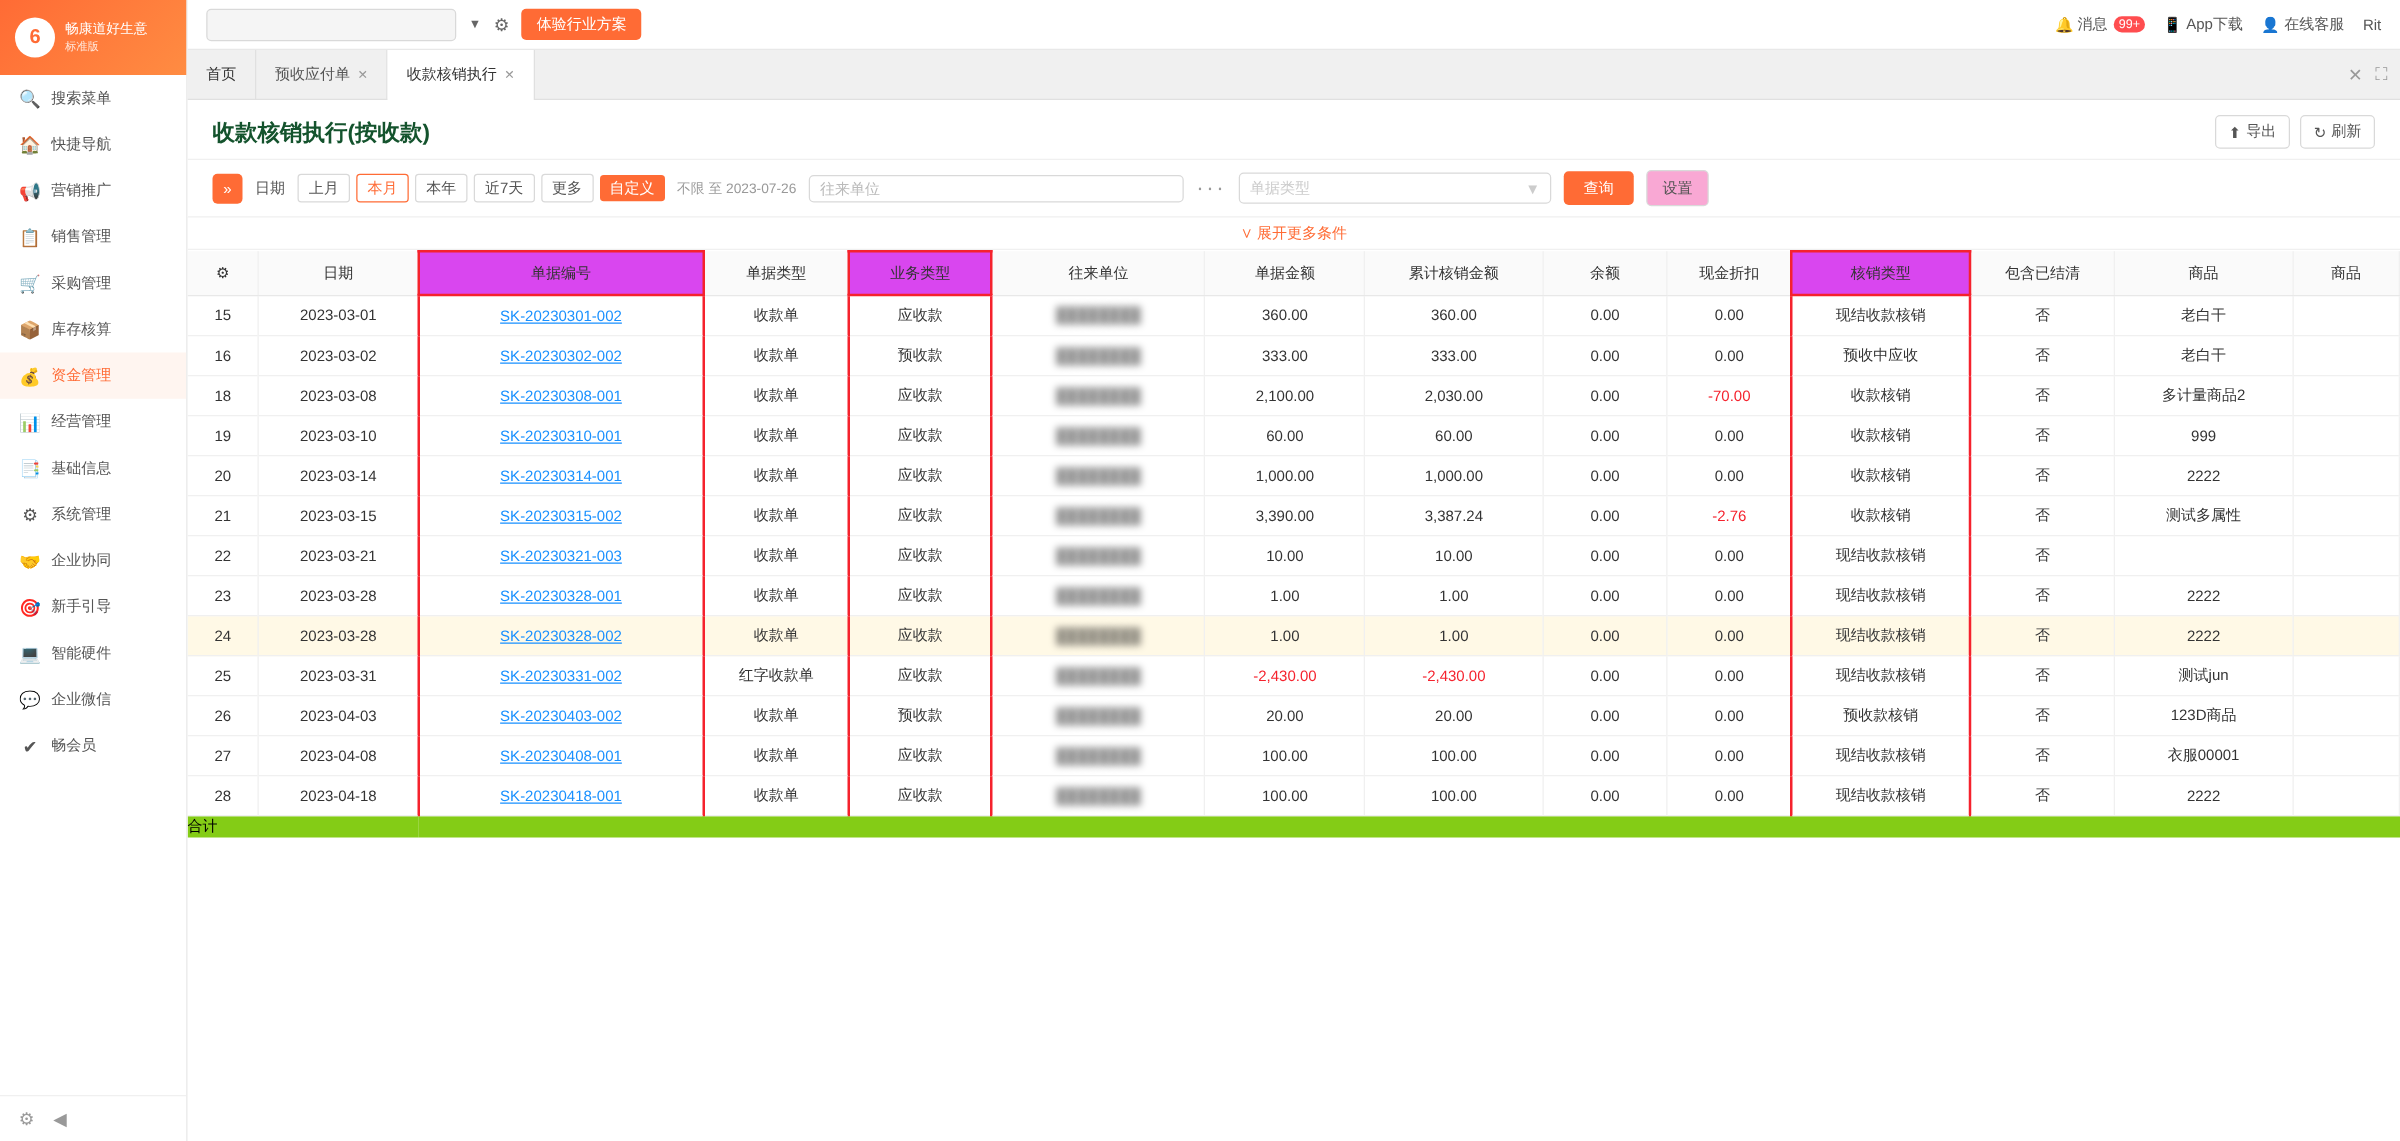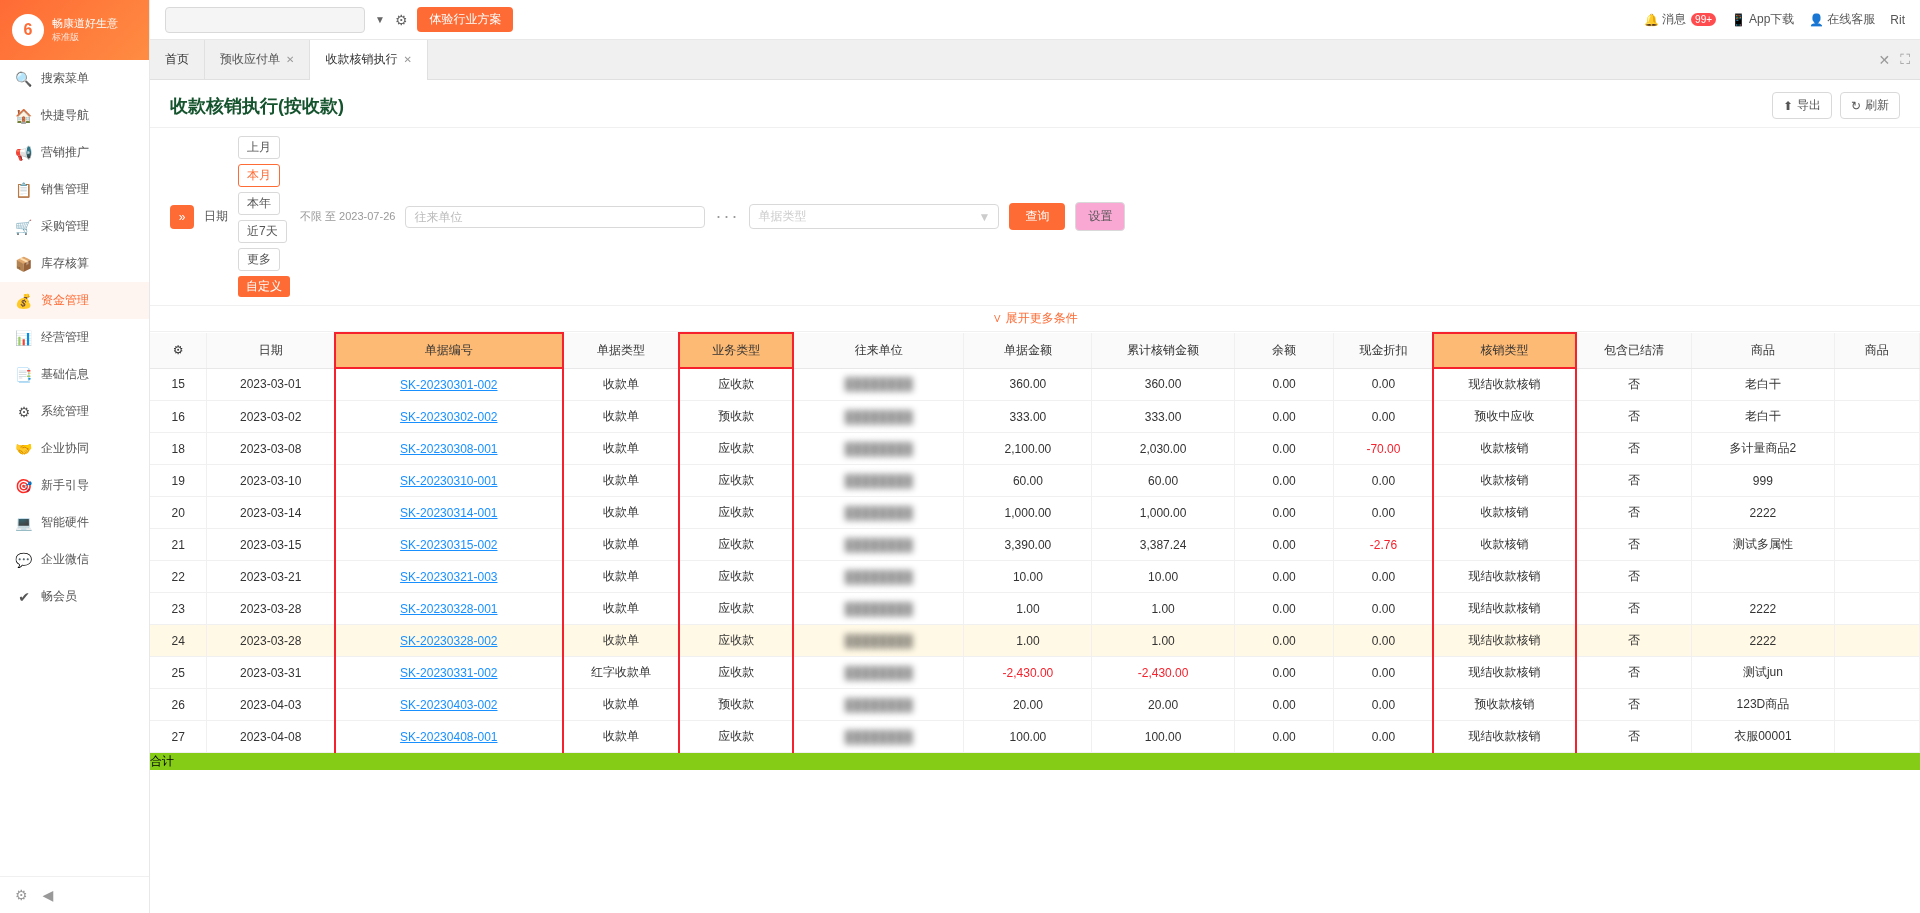--- a/index.html
+++ b/index.html
@@ -170,21 +170,21 @@
       flex-wrap: wrap;
     }
     .filter-toggle {
       width: 24px; height: 24px;
       background: #ff6b35;
       border-radius: 4px;
       display: flex; align-items: center; justify-content: center;
       color: #fff; cursor: pointer; font-size: 12px;
     }
     .filter-label { color: #555; font-size: 12px; white-space: nowrap; }
-    .filter-date-btns { display: flex; gap: 5px; align-items: flex-start; flex-direction: column; }
+    .filter-date-btns { display: flex; gap: 5px; align-items: center; }
     .filter-date-btn {
       padding: 2px 8px; border: 1px solid #d9d9d9; border-radius: 3px;
       cursor: pointer; font-size: 12px; color: #555; background: #fff;
     }
     .filter-date-btn.active { color: #ff6b35; border-color: #ff6b35; }
     .filter-custom {
       background: #ff6b35; color: #fff; border-radius: 3px;
       padding: 2px 8px; font-size: 12px; cursor: pointer;
     }
     .filter-date-range { color: #999; font-size: 11px; }
@@ -235,21 +235,21 @@
       padding: 8px 10px;
       text-align: center;
       color: #333;
       font-weight: 500;
       border-bottom: 1px solid #e8e8e8;
       border-right: 1px solid #f0f0f0;
       white-space: nowrap;
     }
     thead th.highlighted {
       border: 2px solid #f5222d;
-      background: #fdba74;
+      background: #d946ef;
     }
     tbody tr {
       border-bottom: 1px solid #f0f0f0;
       transition: background 0.15s;
     }
     tbody tr.row-highlighted { background: #fff9e6; }
     tbody td {
       padding: 7px 10px;
       text-align: center;
       color: #333;
@@ -670,20 +670,36 @@
               <td class="blurred">████████</td>
               <td>100.00</td>
               <td>100.00</td>
               <td>0.00</td>
               <td>0.00</td>
               <td class="type-highlighted">现结收款核销</td>
               <td>否</td>
               <td>衣服00001</td>
               <td></td>
             </tr>
+            <tr>
+              <td>28</td>
+              <td>2023-04-18</td>
+              <td class="link-cell highlighted-col">SK-20230418-001</td>
+              <td>收款单</td>
+              <td class="biz-highlighted">应收款</td>
+              <td class="blurred">████████</td>
+              <td>100.00</td>
+              <td>100.00</td>
+              <td>0.00</td>
+              <td>0.00</td>
+              <td class="type-highlighted">现结收款核销</td>
+              <td>否</td>
+              <td>2222</td>
+              <td></td>
+            </tr>
           </tbody>
         <tfoot>
           <tr class="footer-row">
             <td colspan="2">合计</td>
             <td colspan="12"></td>
           </tr>
         </tfoot>
       </table>
     </div>
 

